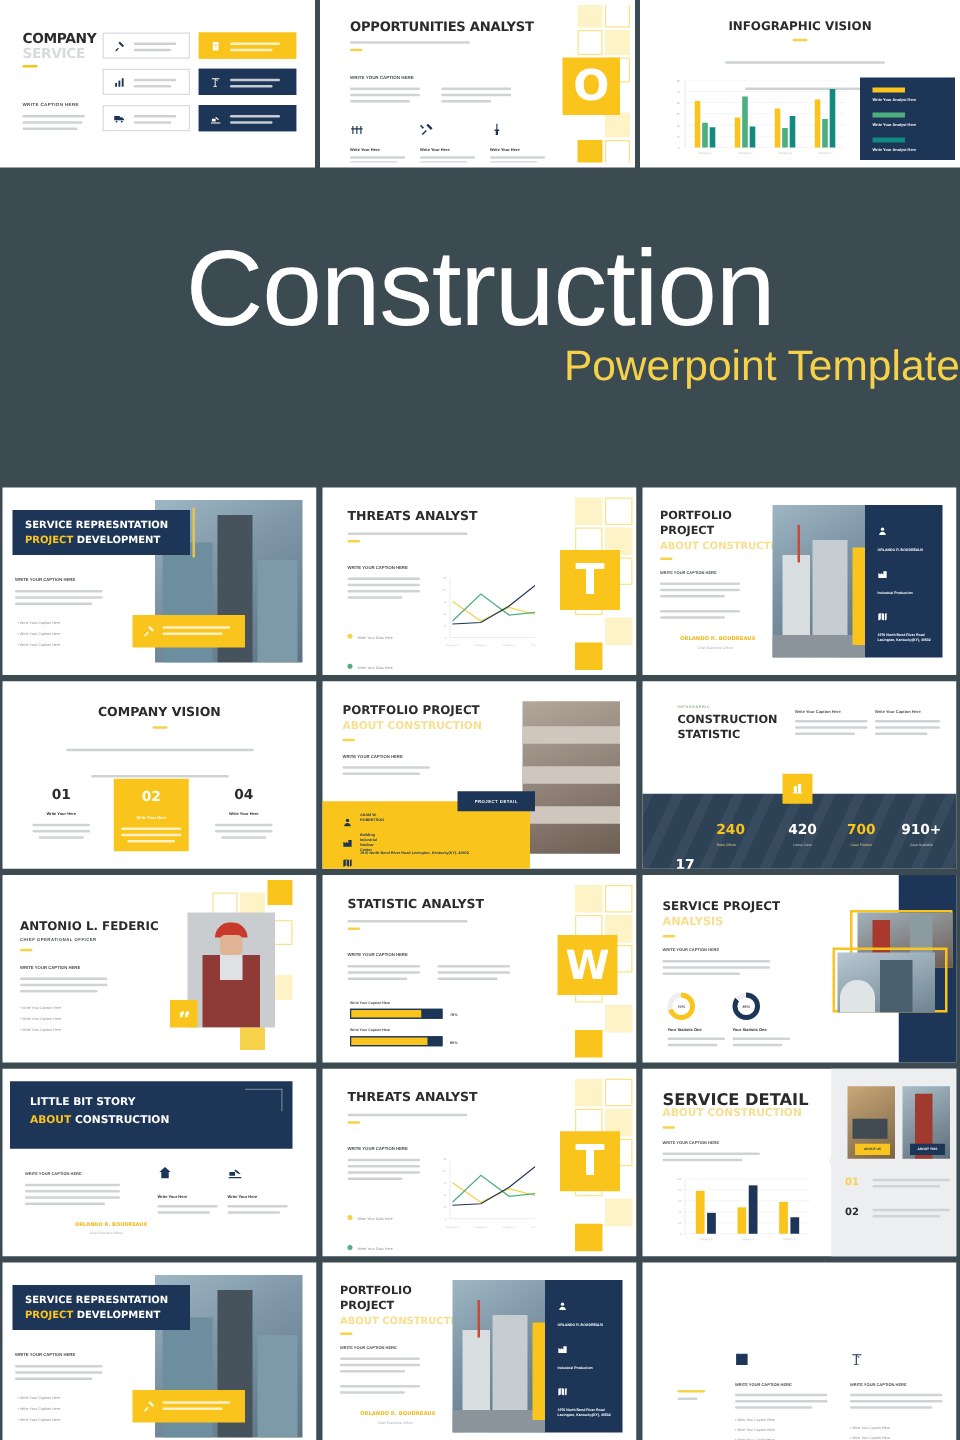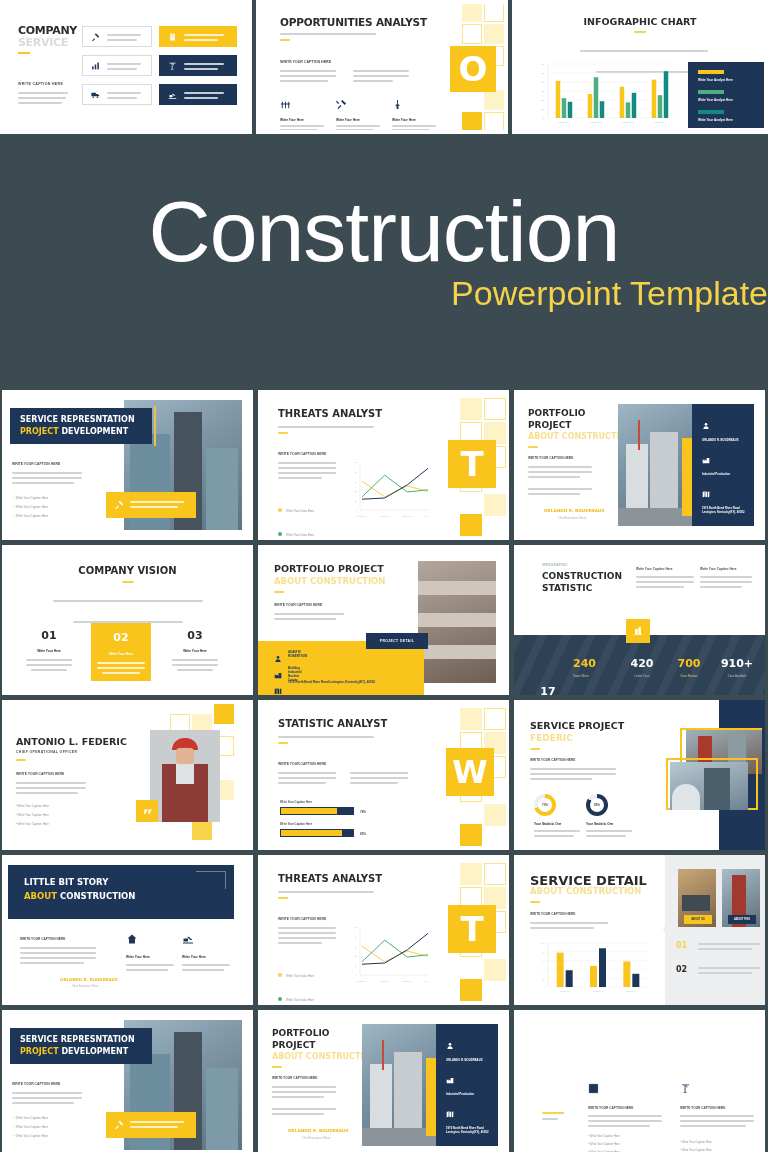--- a/index.html
+++ b/index.html
@@ -208,21 +208,21 @@
           </svg>
         <div style="font-size:3.2px;font-weight:bold;color:#2b2b2b;margin-top:4px;">Write Your Here</div>
         <span class="lorem" style="display:block;width:44px;height:2px;margin-top:3px;"></span>
         <span class="lorem" style="display:block;width:38px;height:2px;margin-top:2px;"></span>
       </div>
     </div>
   </div>
 
   <div class="slide sC">
     <div class="slide-inner">
-      <div class="stitle" style="position:absolute;left:0;right:0;top:12px;text-align:center;font-size:9.5px;">INFOGRAPHIC CHART</div>
+      <div class="stitle" style="position:absolute;left:0;right:0;top:12px;text-align:center;font-size:9.5px;">INFOGRAPHIC VISION</div>
       <span class="lorem y" style="position:absolute;left:50%;margin-left:-6px;top:27px;width:12px;height:2px;"></span>
       <div style="position:absolute;left:54px;top:37px;width:148px;text-align:center;">
         <span class="lorem" style="display:inline-block;width:128px;height:2px;margin-bottom:3px;"></span>
         <span class="lorem" style="display:inline-block;width:96px;height:2px;"></span>
       </div>
 
       <div id="chart-infographic" style="position:absolute;left:20px;top:58px;width:140px;height:62px;"><svg width="140" height="62" xmlns="http://www.w3.org/2000/svg">
             <line x1="12" y1="2" x2="140" y2="2" stroke="#eceef0" stroke-width="0.5"></line>
             <text x="8" y="3.4" font-size="2.4" fill="#b9bdc1" text-anchor="end" font-family="Liberation Sans">90</text>
             <line x1="12" y1="11" x2="140" y2="11" stroke="#eceef0" stroke-width="0.5"></line>
@@ -421,21 +421,21 @@
     <span class="lorem" style="display:block;width:36px;height:2px;margin:0 auto;"></span>
   </div>
   <div class="yellowbar" style="position:absolute;left:89px;top:78px;width:60px;height:58px;text-align:center;">
     <div class="stitle" style="font-size:11px;color:#fff;margin-top:8px;">02</div>
     <div style="font-size:3.2px;font-weight:bold;color:#fff;margin-top:8px;">Write Your Here</div>
     <span class="lorem w" style="display:block;width:48px;height:2px;margin:6px auto 3px;"></span>
     <span class="lorem w" style="display:block;width:48px;height:2px;margin:0 auto 3px;"></span>
     <span class="lorem w" style="display:block;width:38px;height:2px;margin:0 auto;"></span>
   </div>
   <div style="position:absolute;left:168px;top:84px;width:50px;text-align:center;">
-    <div class="stitle" style="font-size:11px;">03</div>
+    <div class="stitle" style="font-size:11px;">04</div>
     <div style="font-size:3.2px;font-weight:bold;color:#2b2b2b;margin-top:7px;">Write Your Here</div>
     <span class="lorem" style="display:block;width:46px;height:2px;margin:6px auto 3px;"></span>
     <span class="lorem" style="display:block;width:46px;height:2px;margin:0 auto 3px;"></span>
     <span class="lorem" style="display:block;width:36px;height:2px;margin:0 auto;"></span>
   </div>
 </div>
 
 <div class="gs" style="left:258px;top:545px;">
   <div class="stitle" style="position:absolute;left:16px;top:18px;font-size:9.5px;">PORTFOLIO PROJECT</div>
   <div class="ghost" style="position:absolute;left:16px;top:31px;font-size:8.5px;">ABOUT CONSTRUCTION</div>
@@ -604,21 +604,21 @@
     <div class="progress-track" style="position:relative;width:74px;height:8px;">
       <div class="progress-fill" style="width:85%;"></div>
     </div>
     <span style="position:absolute;left:80px;top:10px;font-size:3px;font-weight:bold;color:#4a5057;">85%</span>
   </div>
 </div>
 
 <div class="gs" style="left:514px;top:700px;">
   <div style="position:absolute;right:0;top:0;width:46px;height:150px;background:#1d3557;"></div>
   <div class="stitle" style="position:absolute;left:16px;top:20px;font-size:9.5px;">SERVICE PROJECT</div>
-  <div class="ghost" style="position:absolute;left:16px;top:33px;font-size:9px;">FEDERIC</div>
+  <div class="ghost" style="position:absolute;left:16px;top:33px;font-size:9px;">ANALYSIS</div>
   <span class="lorem y" style="position:absolute;left:16px;top:48px;width:10px;height:2px;"></span>
   <div style="position:absolute;left:16px;top:58px;font-size:3.2px;font-weight:bold;color:#4a5057;">WRITE YOUR CAPTION HERE</div>
   <div style="position:absolute;left:16px;top:68px;">
     <span class="lorem" style="display:block;width:86px;height:2px;margin-bottom:3px;"></span>
     <span class="lorem" style="display:block;width:86px;height:2px;margin-bottom:3px;"></span>
     <span class="lorem" style="display:block;width:62px;height:2px;"></span>
   </div>
   <div style="position:absolute;left:20px;top:94px;">
     <div class="donut" style="position:relative;width:22px;height:22px;background:conic-gradient(#f9c51d 0 70%, #eceef0 70% 100%);">
       <div style="position:absolute;left:4px;top:4px;width:14px;height:14px;border-radius:50%;background:#fff;display:flex;align-items:center;justify-content:center;font-size:3px;font-weight:bold;color:#4a5057;">70%</div>

